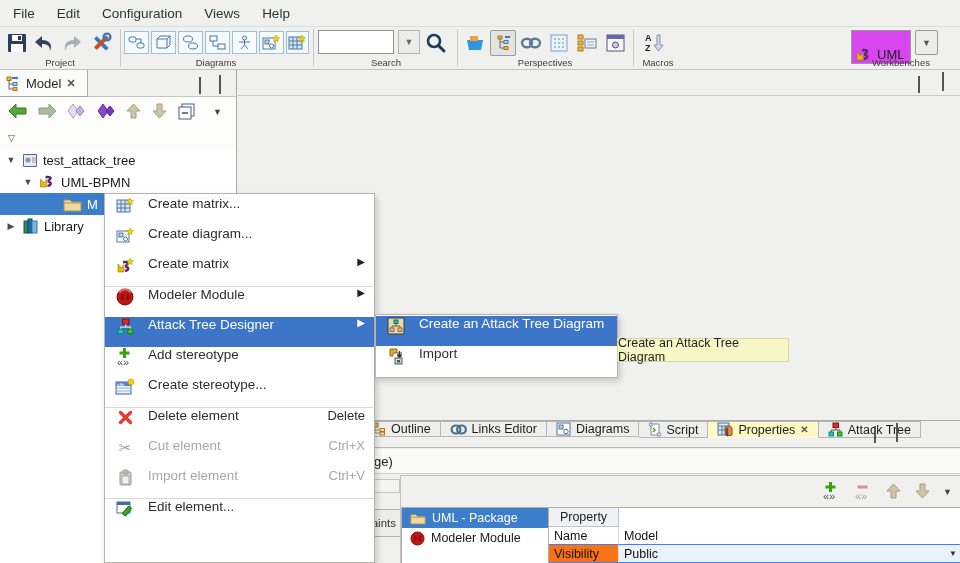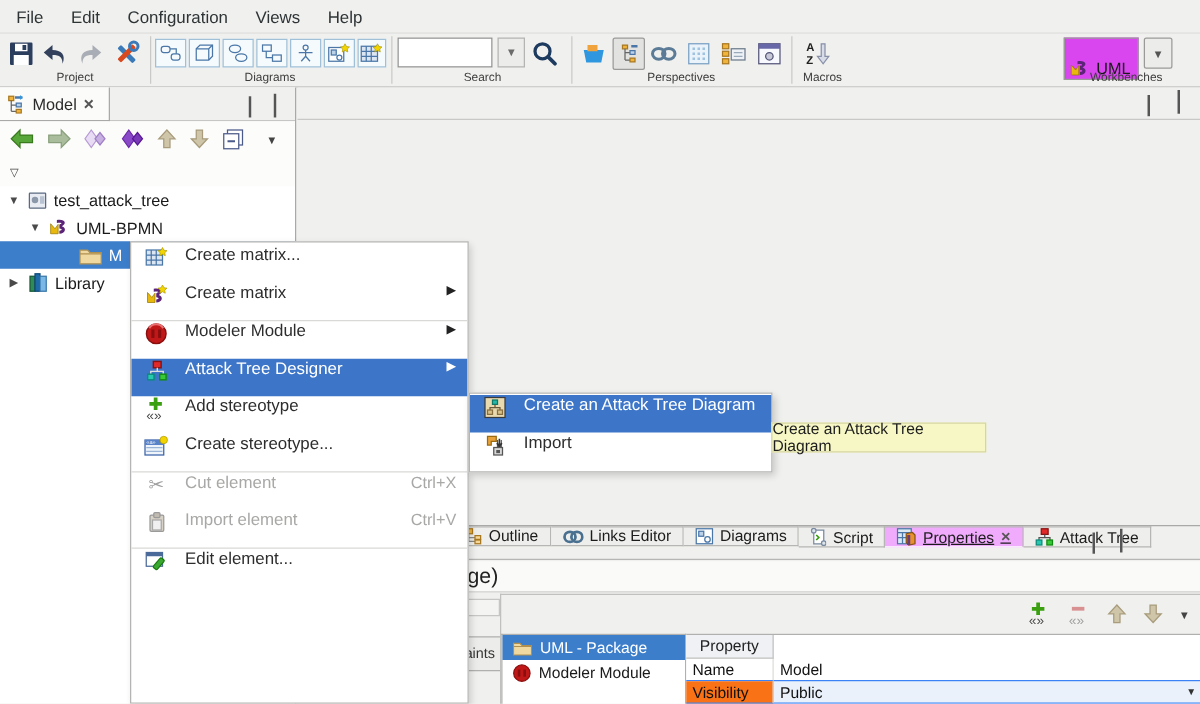--- a/index.html
+++ b/index.html
@@ -40,22 +40,22 @@
 
   
   #editor { left:238px; top:70px; width:722px; height:350px; background:#f0f0ee; }
   #editor-band { position:absolute; left:0; top:0; width:722px; height:26px; border-bottom:1px solid #c8c8c6; }
 
   
   #bottom-panel { left:238px; top:420px; width:722px; height:143px; background:#f0f0ee; border-top:1px solid #a9a9a7; }
   #btab-bar { position:absolute; left:0; top:0; width:722px; height:27px; border-bottom:1px solid #b6b6b4; display:flex; align-items:flex-start; padding-left:124px; }
   .btab { display:flex; align-items:center; gap:5px; padding:0 9px; font-size:12.5px; color:#1c1c1c; background:#eeeeec; border:1px solid #b6b6b4; border-left:none; white-space:nowrap; }
   .btab:first-child { border-left:1px solid #b6b6b4; }
-  .btab.sel { background:#f0abfc; border-bottom:1px solid #fcfcfb;text-decoration:underline; }
-  #bp-title { position:absolute; left:0; top:28px; width:722px; height:25px; background:#fafaf9; border-bottom:1px solid #d0d0ce; display:flex; align-items:center; padding-left:136px; font-size:17px; color:#222; }
+  .btab.sel { background:#fef9c3; border-bottom:1px solid #fcfcfb; }
+  #bp-title { position:absolute; left:0; top:28px; width:722px; height:25px; background:#fafaf9; border-bottom:1px solid #d0d0ce; display:flex; align-items:center; padding-left:136px; font-size:13px; color:#222; }
   #props-area { position:absolute; left:162px; top:54px; width:560px; height:89px; background:#f0f0ee; border-left:1px solid #c0c0be; border-top:1px solid #c0c0be; }
   #side-tab { position:absolute; left:112px; top:88px; width:50px; height:28px; background:#ececea; border:1px solid #b0b0ae; border-right:none; font-size:11.5px; color:#333; display:flex; align-items:center; justify-content:flex-end; padding-right:4px; }
   #side-tab-top { position:absolute; left:136px; top:58px; width:26px; height:14px; background:#f4f4f2; border:1px solid #c6c6c4; }
   #props-toolbar { position:absolute; right:8px; top:3px; height:26px; display:flex; align-items:center; gap:12px; }
   #elem-list { position:absolute; left:0px; top:31px; width:148px; height:58px; background:#fff; border:1px solid #b0b0ae; border-bottom:none; }
   .elem-row { height:20px; display:flex; align-items:center; gap:6px; padding-left:8px; font-size:12.5px; color:#1a1a1a; }
   .elem-row.sel { background:#3d7ecb; color:#fff; }
   #prop-table { position:absolute; left:148px; top:31px; width:412px; height:58px; background:#fff; border-top:1px solid #b0b0ae; font-size:12.5px; }
   .th { background:#eff1f5; border-right:1px solid #c2c2c0; border-bottom:1px solid #c2c2c0; display:flex; align-items:center; justify-content:center; color:#222; }
   .td { border-right:1px solid #dcdcda; border-bottom:1px solid #3b82f6; display:flex; align-items:center; padding-left:5px; color:#111; }
@@ -496,20 +496,31 @@
           <svg width="19" height="17" viewBox="0 0 19 17">
             <rect x="1" y="3" width="13" height="12" fill="#dce6f2" stroke="#4a77a8"></rect>
             <path d="M1 7 H14 M1 11 H14 M5 3 V15 M9 3 V15" stroke="#4a77a8"></path>
             <path d="M14 1l1.2 2.2L17.6 3.5 15.8 5.2l.4 2.4L14 6.4l-2.2 1.2.4-2.4L10.4 3.5 12.8 3.2Z" fill="#f2d400" stroke="#a89400" stroke-width="0.5"></path>
           </svg>
         </span>
       <span class="lbl">Create matrix...</span>
     </div>
     <div class="mi">
       <span class="ic">
+          <svg width="19" height="17" viewBox="0 0 19 17">
+            <rect x="1" y="4" width="12" height="11" fill="#fff" stroke="#4a77a8"></rect>
+            <rect x="3" y="6" width="4" height="4" fill="#bcd2e8" stroke="#4a77a8"></rect>
+            <circle cx="9.5" cy="12" r="2" fill="#fff" stroke="#4a77a8"></circle>
+            <path d="M14 1l1.2 2.2L17.6 3.5 15.8 5.2l.4 2.4L14 6.4l-2.2 1.2.4-2.4L10.4 3.5 12.8 3.2Z" fill="#f2d400" stroke="#a89400" stroke-width="0.5"></path>
+          </svg>
+        </span>
+      <span class="lbl">Create diagram...</span>
+    </div>
+    <div class="mi">
+      <span class="ic">
           <svg width="19" height="18" viewBox="0 0 19 18">
             <path d="M2 15 L2 7 L5.5 11 L8 7.5 L8 15 Z" fill="#e8b80c" stroke="#9a7a00" stroke-width="0.6"></path>
             <path d="M7 4 C14 3 15 7 11 9 C15 10 14 15 9 15 L9 12.5 C11.5 12.5 11.5 11 9 10.8 L9 7.6 C11.5 7.4 11.5 5.6 7 6.4 Z" fill="#5c2478"></path>
             <path d="M14 1l1.2 2.2L17.6 3.5 15.8 5.2l.4 2.4L14 6.4l-2.2 1.2.4-2.4L10.4 3.5 12.8 3.2Z" fill="#f2d400" stroke="#a89400" stroke-width="0.5"></path>
           </svg>
         </span>
       <span class="lbl">Create matrix</span>
       <span class="subarrow">▶</span>
     </div>
     <div class="msep"></div>
@@ -553,20 +564,29 @@
             <rect x="1" y="4" width="15" height="12" fill="#eef4fa" stroke="#3a62a8"></rect>
             <rect x="1" y="4" width="15" height="4" fill="#5a82c8"></rect>
             <text x="2" y="7.6" font-size="4.5" fill="#fff" font-family="Liberation Sans">«a»</text>
             <path d="M2 10 H15 M2 13 H15" stroke="#9ab4d8"></path>
             <circle cx="16" cy="4" r="3" fill="#f2d400" stroke="#a89400" stroke-width="0.5"></circle>
           </svg>
         </span>
       <span class="lbl">Create stereotype...</span>
     </div>
     <div class="msep"></div>
+    <div class="mi">
+      <span class="ic">
+          <svg width="15" height="15" viewBox="0 0 15 15">
+            <path d="M2.5 2.5 L12.5 12.5 M12.5 2.5 L2.5 12.5" stroke="#e04030" stroke-width="3.4" stroke-linecap="round"></path>
+          </svg>
+        </span>
+      <span class="lbl">Delete element</span>
+      <span class="sc">Delete</span>
+    </div>
     <div class="mi dis">
       <span class="ic" style="font-size:15px; color:#a0a0a0;">✂</span>
       <span class="lbl">Cut element</span>
       <span class="sc">Ctrl+X</span>
     </div>
     <div class="mi dis">
       <span class="ic">
           <svg width="15" height="18" viewBox="0 0 15 18">
             <rect x="2" y="3" width="11" height="13" rx="1" fill="#d8d2c6" stroke="#9a9a9a"></rect>
             <rect x="5" y="1" width="5" height="4" rx="1" fill="#c0bab0" stroke="#9a9a9a"></rect>

